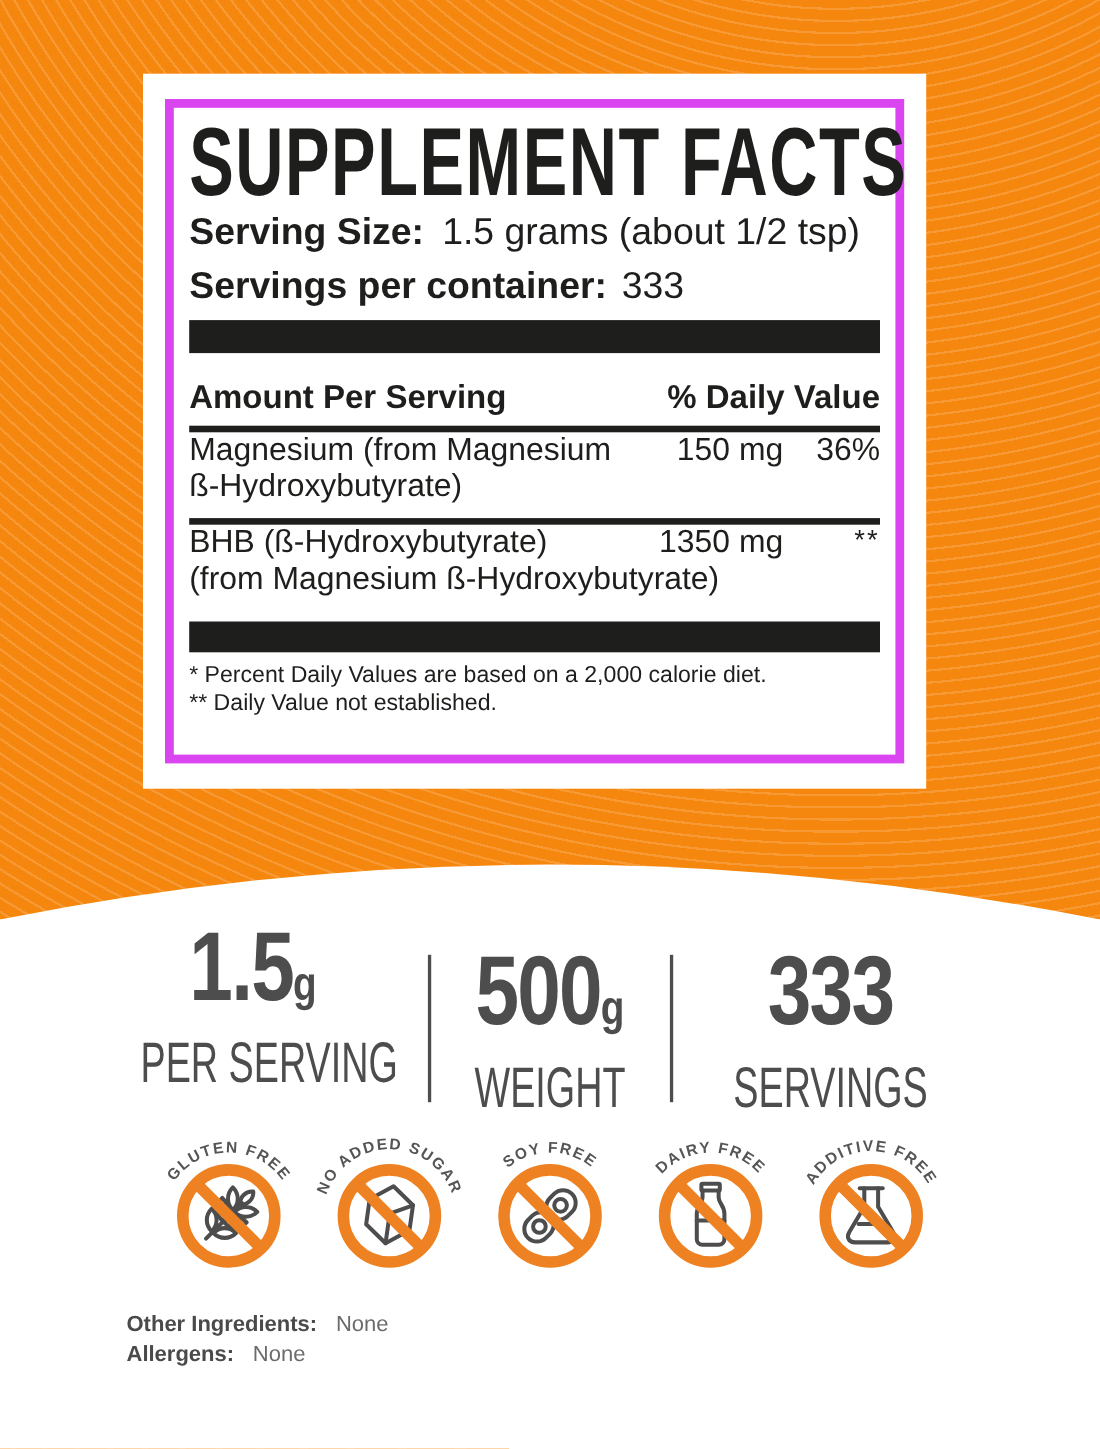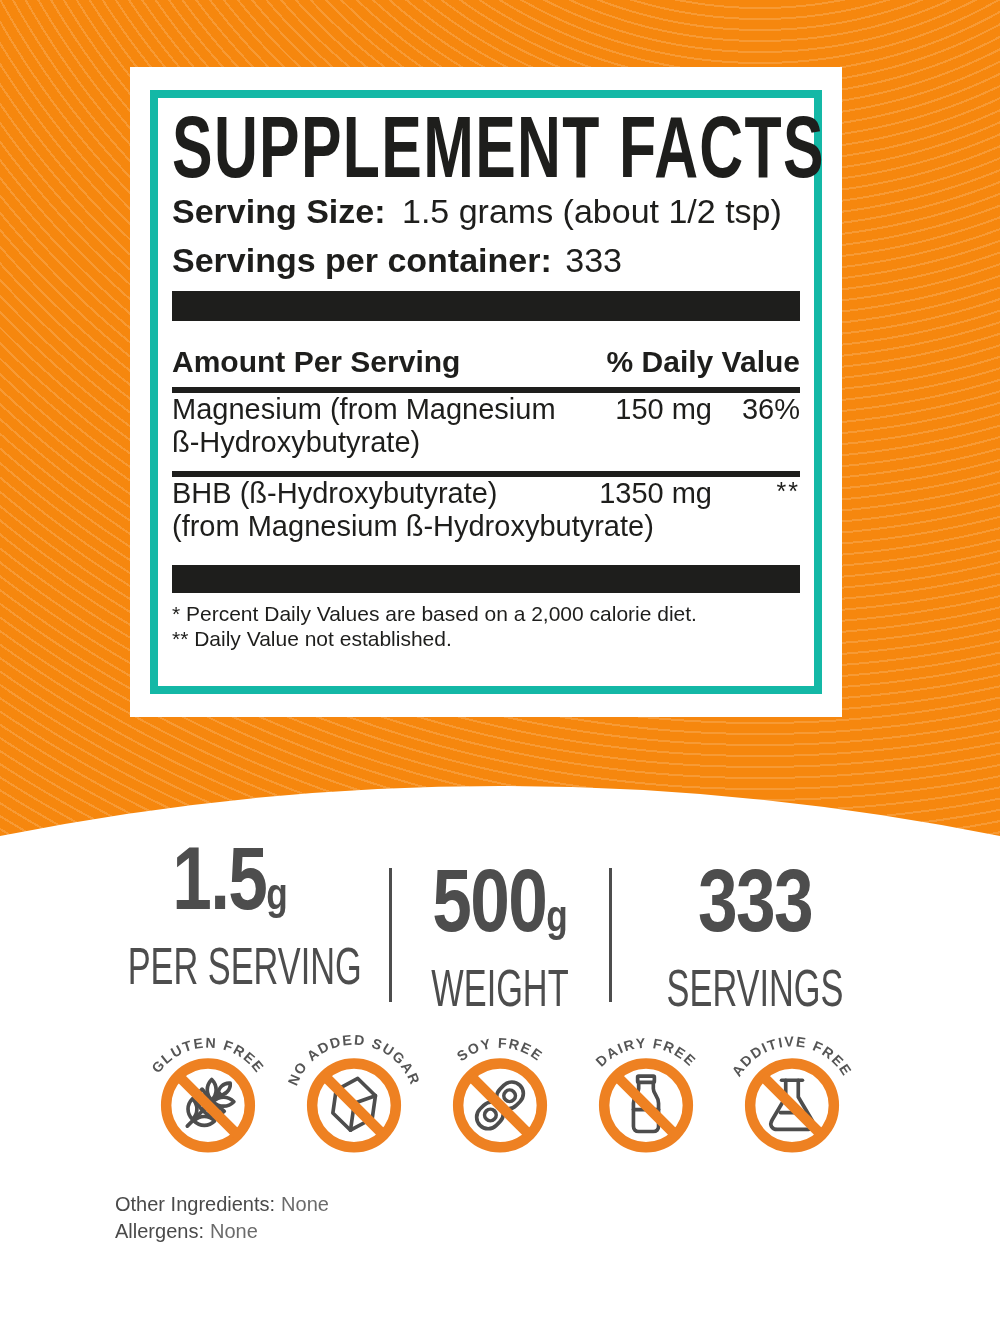--- a/index.html
+++ b/index.html
@@ -7,21 +7,21 @@
     position:relative; width:1000px; height:1317px; overflow:hidden;
     font-family:"Liberation Sans","DejaVu Sans",sans-serif;
     background-color:#F6870E;
     background-image:repeating-radial-gradient(circle at 760px -420px,
       rgba(255,255,255,0) 0px, rgba(255,255,255,0) 9px,
       rgba(255,255,255,0.16) 9px, rgba(255,255,255,0.16) 11px);
   }
   
   .facts-card{position:absolute; left:130px; top:67px; width:712px; height:650px; background:#fff;}
   .facts-panel{position:absolute; left:20px; top:23px; right:20px; bottom:23px;
-    border:8px solid #14b8a6; padding:0 14px; box-sizing:border-box; color:#1E1E1C;}
+    border:8px solid #d946ef; padding:0 14px; box-sizing:border-box; color:#1E1E1C;}
   .sf-title{margin:12px 0 0 0; font-size:88px; line-height:74px; font-weight:bold;
     letter-spacing:2px; transform:scale(0.69,1); transform-origin:left center; white-space:nowrap;}
   .line{font-size:34px; line-height:34px;}
   .serving-line{margin-top:10px;}
   .container-line{margin-top:15px;}
   .b{font-weight:bold;}
   .val-gap{margin-left:7px;}
   .bar{height:30px; background:#1E1E1C; margin-top:14px;}
   .bar2{height:28px; margin-top:22px;}
   .col-header{margin-top:24px; display:flex; justify-content:space-between;
@@ -53,21 +53,21 @@
   .badges{position:absolute; top:1032px; left:50%; transform:translateX(-50%);
     display:flex; gap:10px;}
   .badge svg{display:block;}
   .badge-ring{fill:none; stroke:#EE8122; stroke-width:10;}
   .badge-slash{stroke:#EE8122; stroke-width:10; stroke-linecap:butt;}
   .badge-icon{fill:none; stroke:#4D4D4D; stroke-width:3.5; stroke-linejoin:round; stroke-linecap:round;}
   .badge-arc-text{fill:#555555; font-size:13.5px; font-weight:bold; letter-spacing:1.5px;
     font-family:"Liberation Sans","DejaVu Sans",sans-serif;}
   
   .ing-line{position:absolute; left:115px; font-size:20px; line-height:24px; color:#6B6B6B;}
-  .ing-line .lbl{font-weight:normal; color:#4A4A4A; margin-right:6px;}
+  .ing-line .lbl{font-weight:bold; color:#4A4A4A; margin-right:17px;}
   .ing1{top:1192px;} .ing2{top:1219px;}
 </style>
 </head>
 <body>
 
 <div class="canvas">
 
   <div class="facts-card">
     <div class="facts-panel">
 

